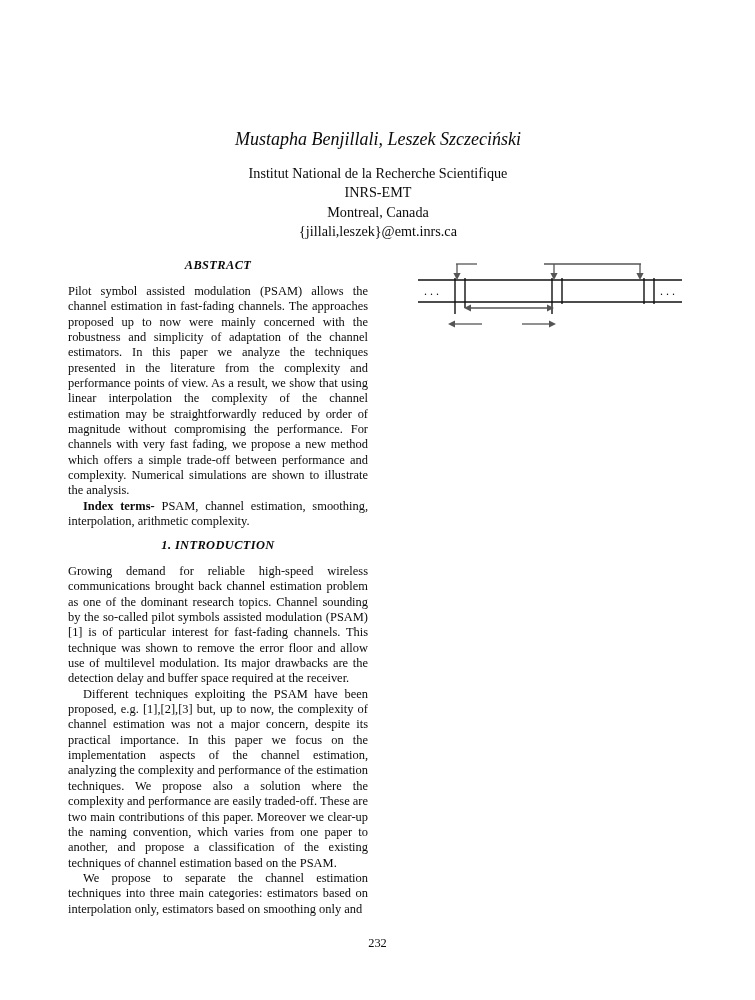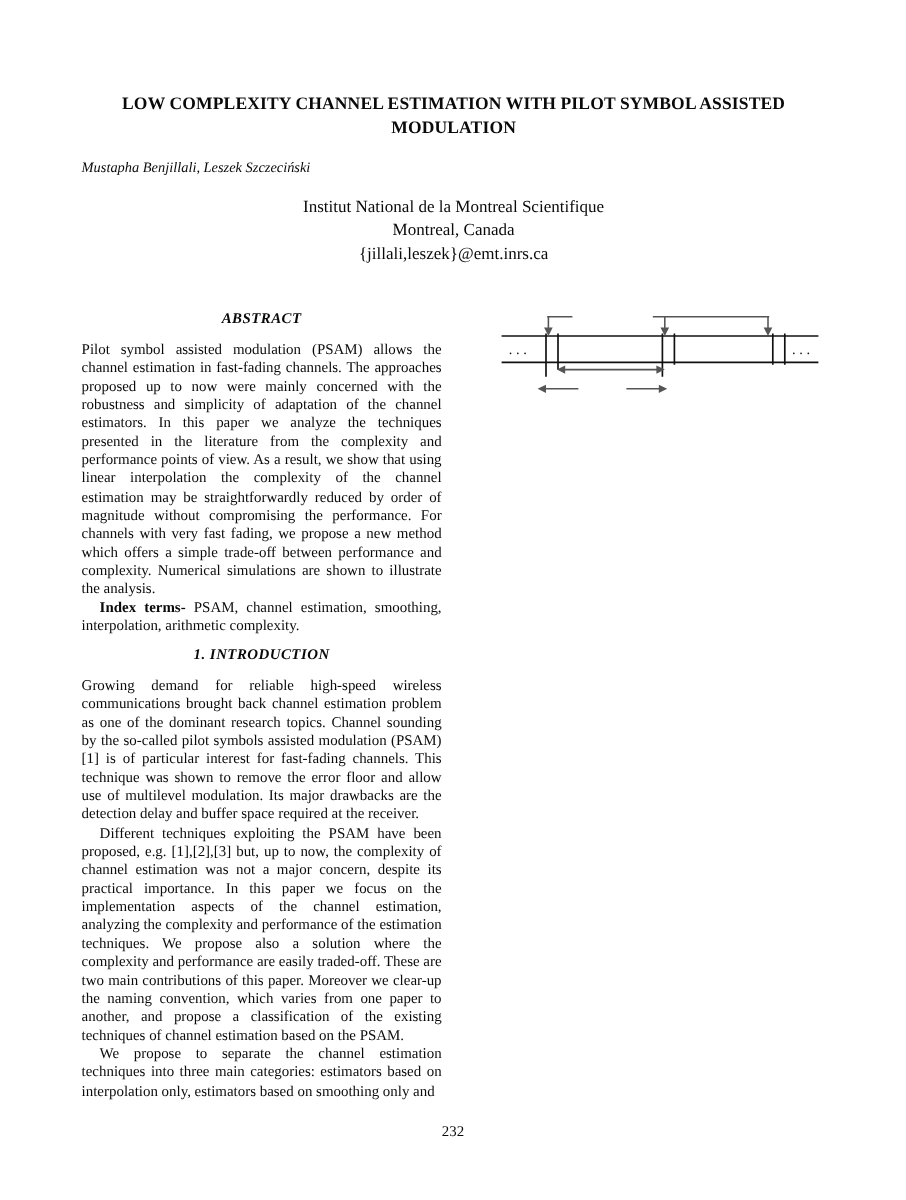--- a/index.html
+++ b/index.html
@@ -37,23 +37,23 @@
     line-height: 19.5px;
     letter-spacing: 0.12px;
     margin: 0;
   }
 
   .authors {
     position: absolute;
     left: 68px;
     top: 130px;
     width: 620px;
-    text-align: left;
+    text-align: center;
     font-style: italic;
-    font-size: 12px;
+    font-size: 18px;
     line-height: 18px;
   }
 
   .affiliation {
     position: absolute;
     left: 68px;
     top: 164px;
     width: 620px;
     text-align: center;
     font-size: 14.2px;
@@ -122,28 +122,26 @@
     width: 755px;
     text-align: center;
     font-size: 12.4px;
   }
 </style>
 </head>
 <body>
 
 <div class="page">
 
-  <div class="title-block">
-    <h1 class="paper-title">LOW COMPLEXITY CHANNEL ESTIMATION WITH PILOT SYMBOL ASSISTED MODULATION</h1>
-  </div>
 
   <div class="authors">Mustapha Benjillali, Leszek Szczeciński</div>
 
   <div class="affiliation">
-    <div>Institut National de la Montreal Scientifique</div>
+    <div>Institut National de la Recherche Scientifique</div>
+    <div>INRS-EMT</div>
     <div>Montreal, Canada</div>
     <div>{jillali,leszek}@emt.inrs.ca</div>
   </div>
 
   <div class="col-left">
     <div class="section-head">ABSTRACT</div>
     <p class="body noindent">Pilot symbol assisted modulation (PSAM) allows the channel estimation in fast-fading channels. The approaches proposed up to now were mainly concerned with the robustness and simplicity of adaptation of the channel estimators. In this paper we analyze the techniques presented in the literature from the complexity and performance points of view. As a result, we show that using linear interpolation the complexity of the channel estimation may be straightforwardly reduced by order of magnitude without compromising the performance. For channels with very fast fading, we propose a new method which offers a simple trade-off between performance and complexity. Numerical simulations are shown to illustrate the analysis.</p>
     <p class="body"><span class="idx-term">Index terms-</span><span> PSAM, channel estimation, smoothing, interpolation, arithmetic complexity.</span></p>
   </div>
 

